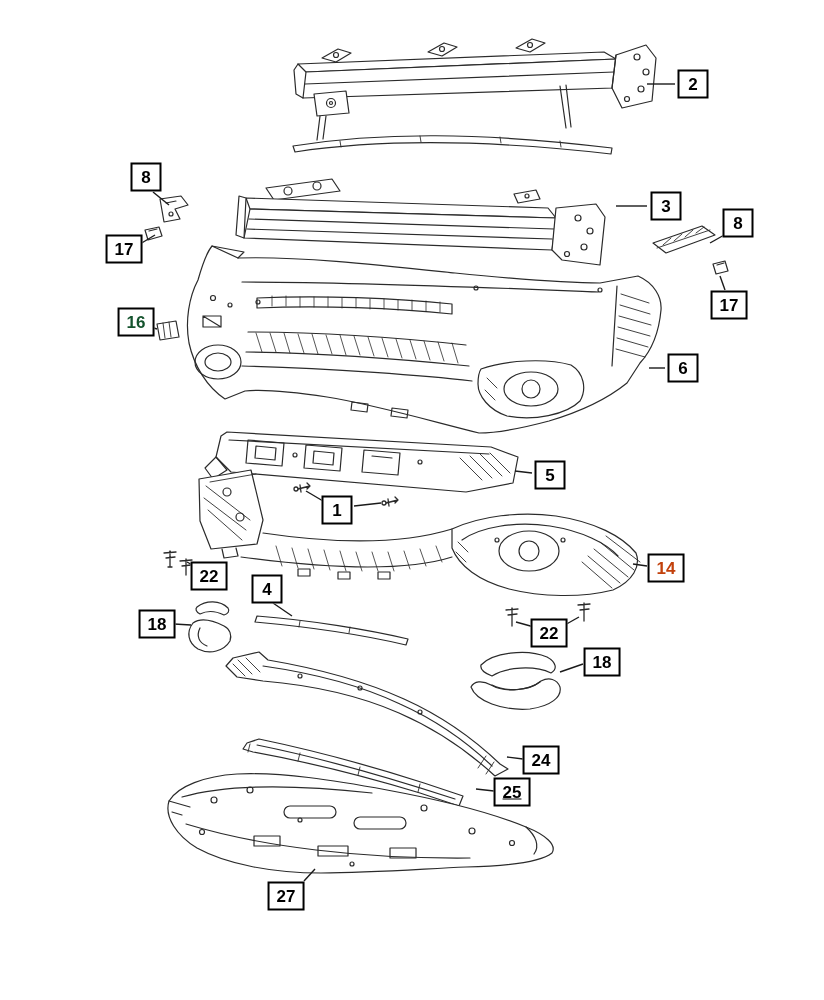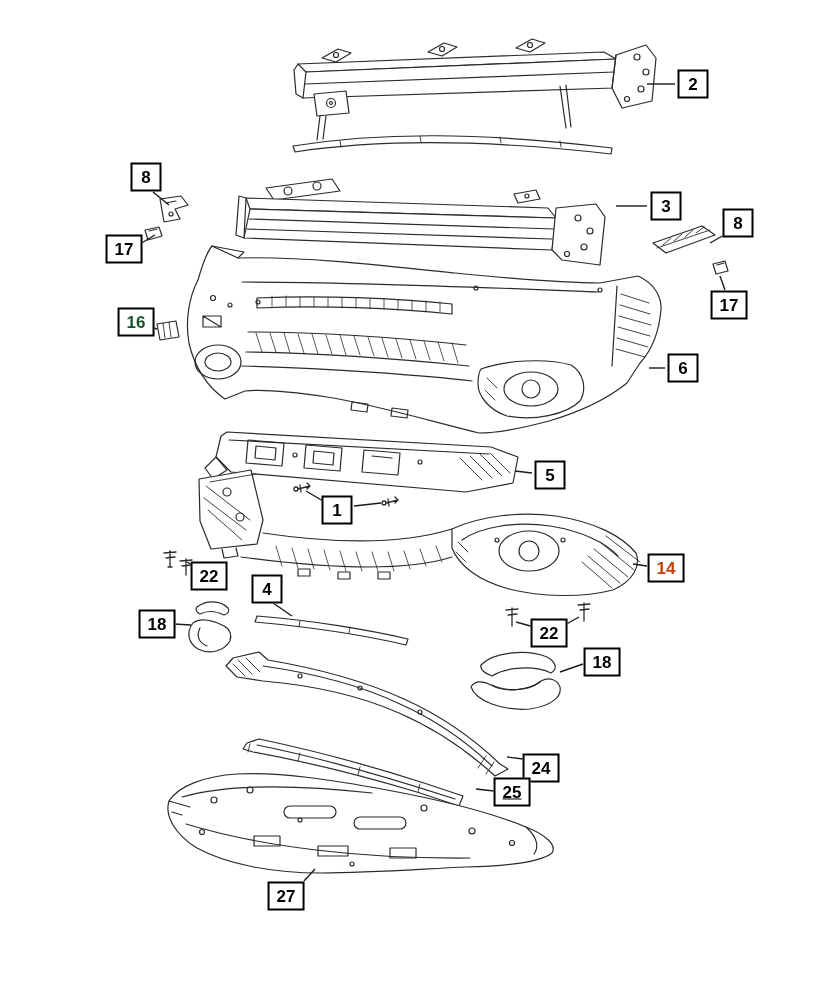--- a/index.html
+++ b/index.html
@@ -259,18 +259,18 @@
       <div class="callout" style="left: 136px; top: 322px; border-color: rgb(0, 0, 0); color: #14532d;"><span>16</span></div>
       <div class="callout" style="left: 683px; top: 368px; border-color: rgb(0, 0, 0); color: rgb(0, 0, 0);"><span>6</span></div>
       <div class="callout" style="left: 550px; top: 475px; border-color: rgb(0, 0, 0); color: rgb(0, 0, 0);"><span>5</span></div>
       <div class="callout" style="left: 337px; top: 510px; border-color: rgb(0, 0, 0); color: rgb(0, 0, 0);"><span>1</span></div>
       <div class="callout" style="left: 209px; top: 576px; border-color: rgb(0, 0, 0); color: rgb(0, 0, 0);"><span>22</span></div>
       <div class="callout" style="left: 666px; top: 568px; border-color: rgb(0, 0, 0); color: #c2410c;"><span>14</span></div>
       <div class="callout" style="left: 267px; top: 589px; border-color: rgb(0, 0, 0); color: rgb(0, 0, 0);"><span>4</span></div>
       <div class="callout" style="left: 157px; top: 624px; border-color: rgb(0, 0, 0); color: rgb(0, 0, 0);"><span>18</span></div>
       <div class="callout" style="left: 549px; top: 633px; border-color: rgb(0, 0, 0); color: rgb(0, 0, 0);"><span>22</span></div>
       <div class="callout" style="left: 602px; top: 662px; border-color: rgb(0, 0, 0); color: rgb(0, 0, 0);"><span>18</span></div>
-      <div class="callout" style="left: 541px; top: 760px; border-color: rgb(0, 0, 0); color: rgb(0, 0, 0); margin-top: 8px;"><span>24</span></div>
+      <div class="callout" style="left: 541px; top: 760px; border-color: rgb(0, 0, 0); color: rgb(0, 0, 0);"><span>24</span></div>
       <div class="callout" style="left: 512px; top: 792px; border-color: rgb(0, 0, 0); color: rgb(0, 0, 0); text-decoration: underline;"><span>25</span></div>
       <div class="callout" style="left: 286px; top: 896px; border-color: rgb(0, 0, 0); color: rgb(0, 0, 0);"><span>27</span></div>
     </div>
 
 </div>
 
 </body></html>

